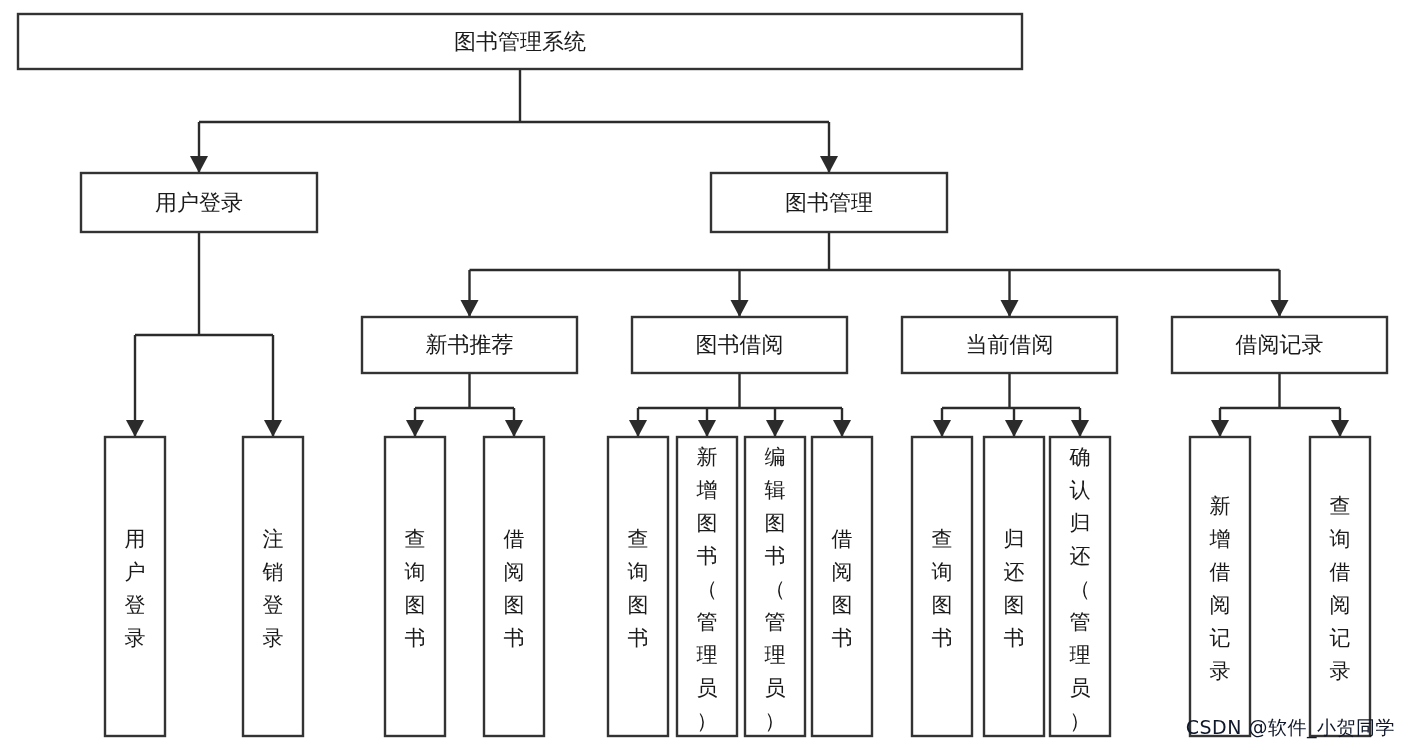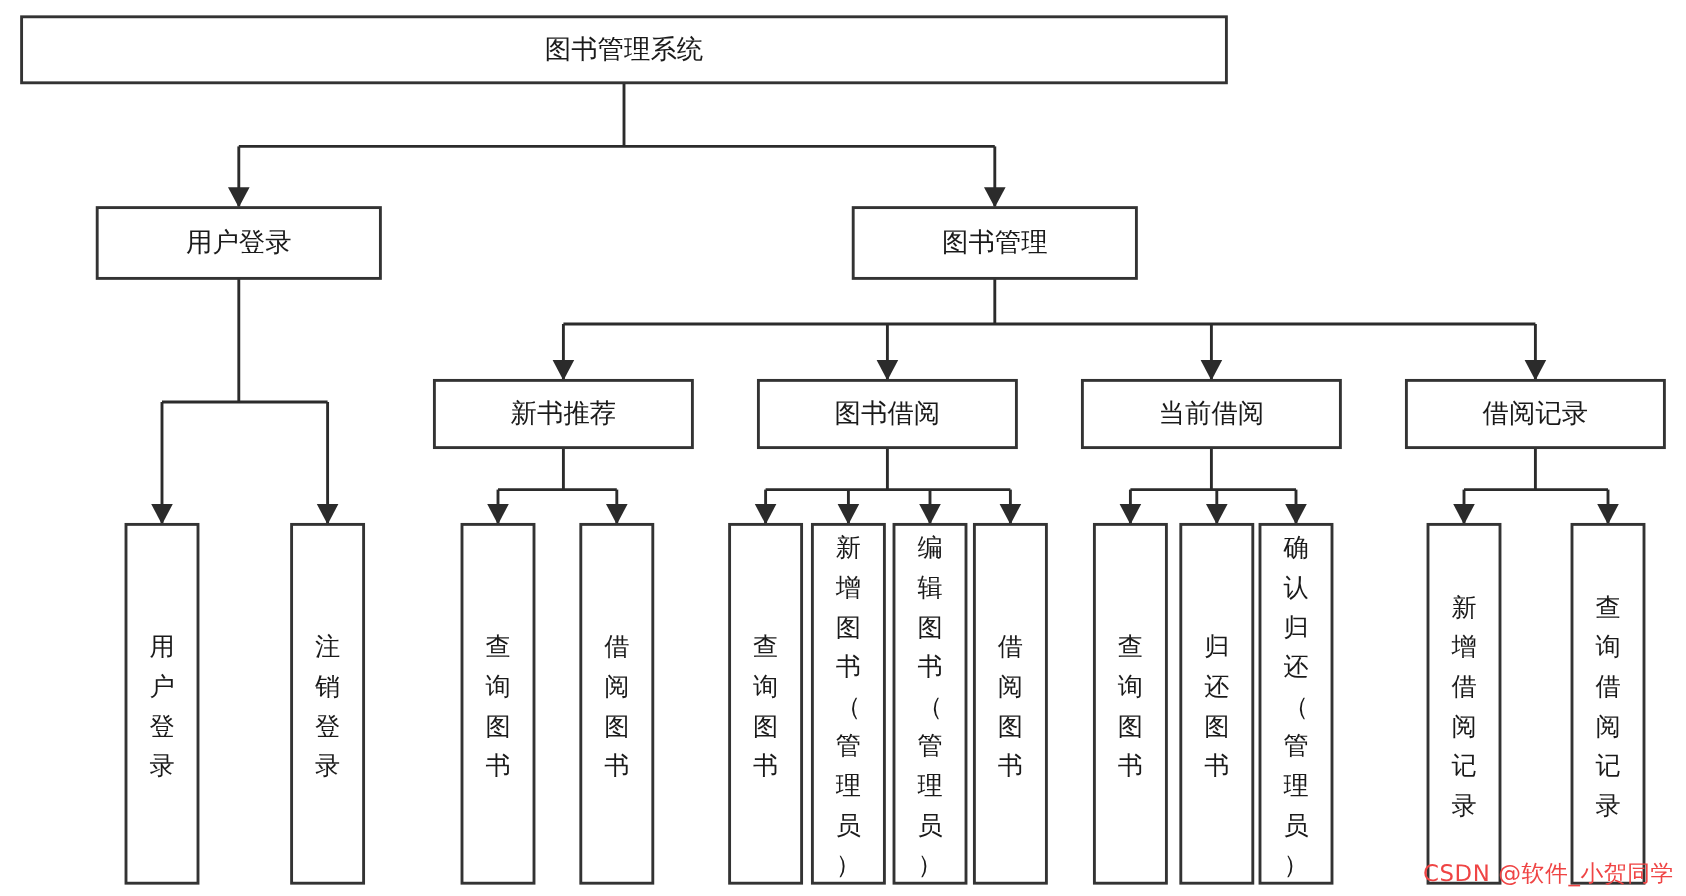--- a/index.html
+++ b/index.html
@@ -47,21 +47,21 @@
   .arrowhead {
     fill: #2b2b2b;
     stroke: none;
   }
   .watermark {
     position: absolute;
     right: 10px;
     bottom: 6px;
     font-family: "DejaVu Sans", "Liberation Sans", sans-serif;
     font-size: 19px;
-    color: #ef4444;
+    color: #0f172a;
     letter-spacing: 0.5px;
     white-space: nowrap;
     pointer-events: none;
   }
 </style>
 </head>
 <body>
 
 <svg id="diagram" viewBox="0 0 1405 747">
   <g id="links">

